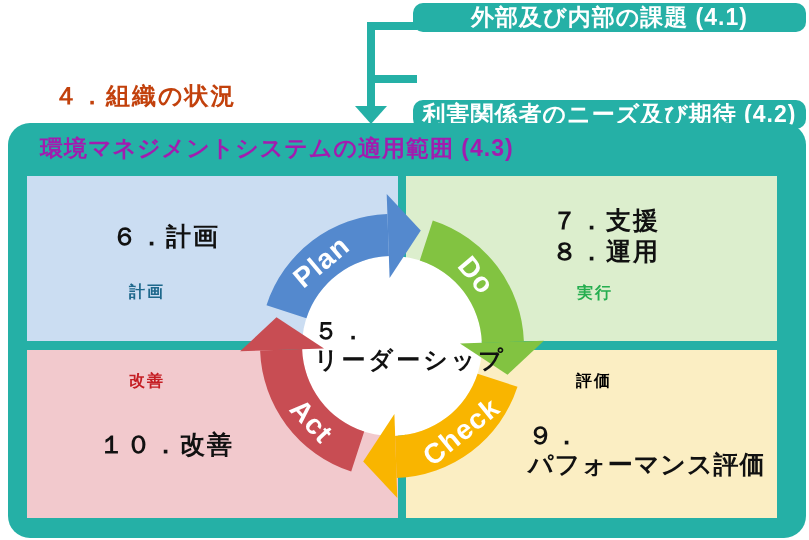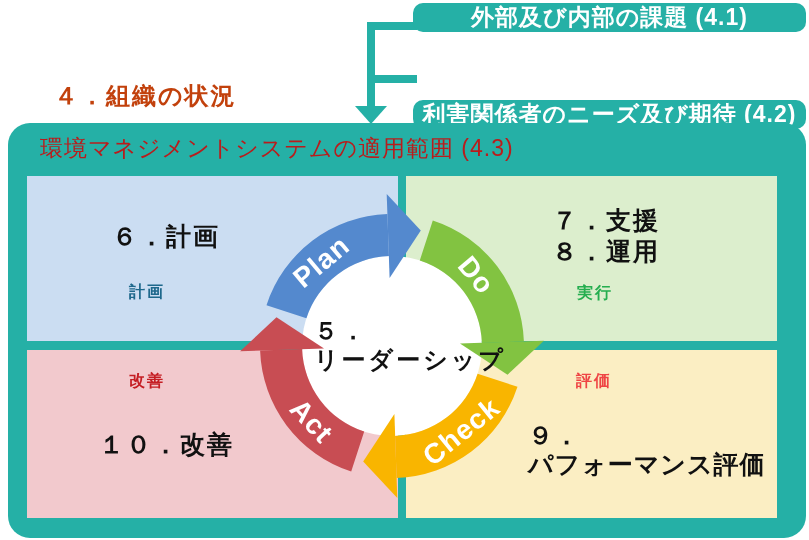--- a/index.html
+++ b/index.html
@@ -55,22 +55,22 @@
     top: 123px;
     width: 798px;
     height: 415px;
     border-radius: 22px;
   }
   #scope-title {
     position: absolute;
     left: 40px;
     top: 133px;
     font-size: 23px;
-    font-weight: normal;
-    color: #b91c1c;
+    font-weight: bold;
+    color: #a21caf;
     letter-spacing: 1px;
     white-space: nowrap;
   }
 
   .quadrant { position: absolute; }
   #quadrant-plan  { left: 27px;  top: 176px; width: 371px; height: 165px; }
   #quadrant-do    { left: 406px; top: 176px; width: 371px; height: 165px; }
   #quadrant-act   { left: 27px;  top: 350px; width: 371px; height: 168px; }
   #quadrant-check { left: 406px; top: 350px; width: 371px; height: 168px; }
 
@@ -165,21 +165,21 @@
 
   <div class="q-text" id="do-clauses">
     <div>７．支援</div>
     <div>８．運用</div>
   </div>
   <div class="q-label" id="act-label" style="color: rgb(197, 30, 36);">改善</div>
 
   <div class="q-label" id="do-label" style="color: rgb(37, 174, 79);">実行</div>
   <div class="q-text" id="act-clause">１０．改善</div>
 
-  <div class="q-label" id="check-label" style="color: #ef4444;">評価</div>
+  <div class="q-label" id="check-label" style="color: #000000;">評価</div>
   <div class="q-text" id="check-clauses">
     <div>９．</div>
     <div>パフォーマンス評価</div>
   </div>
 
   <div id="pdca-center-text">
     <div>５．</div>
     <div>リーダーシップ</div>
   </div>
 

